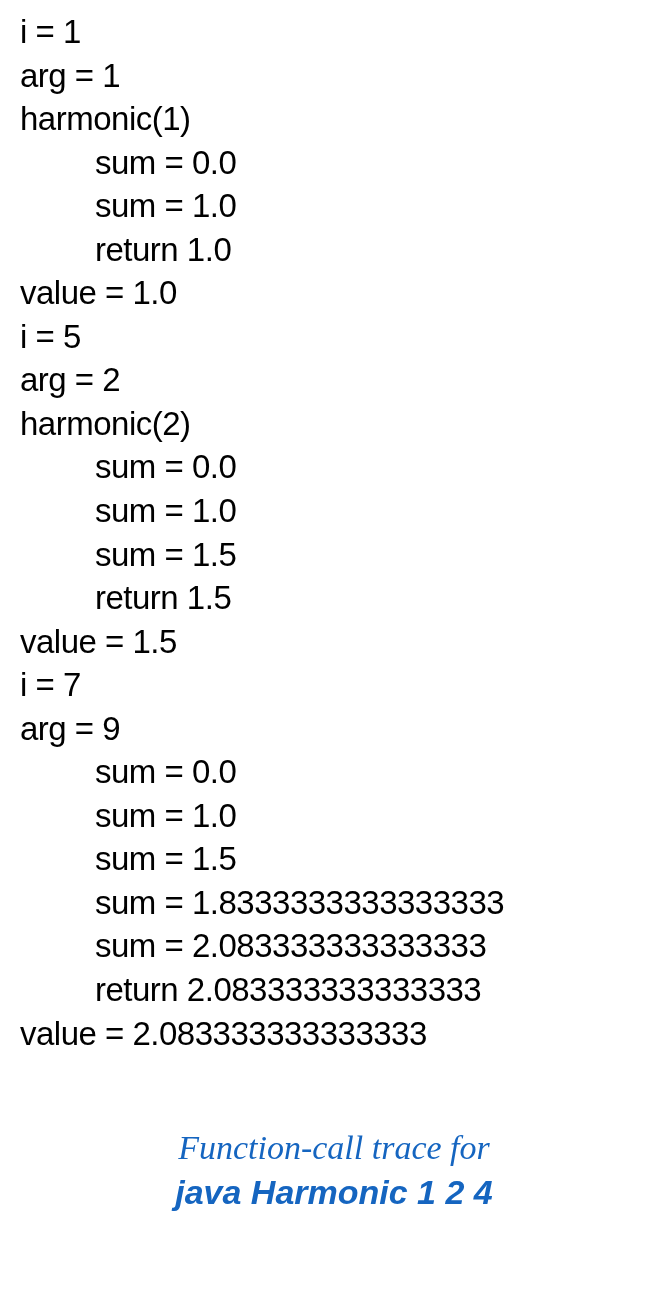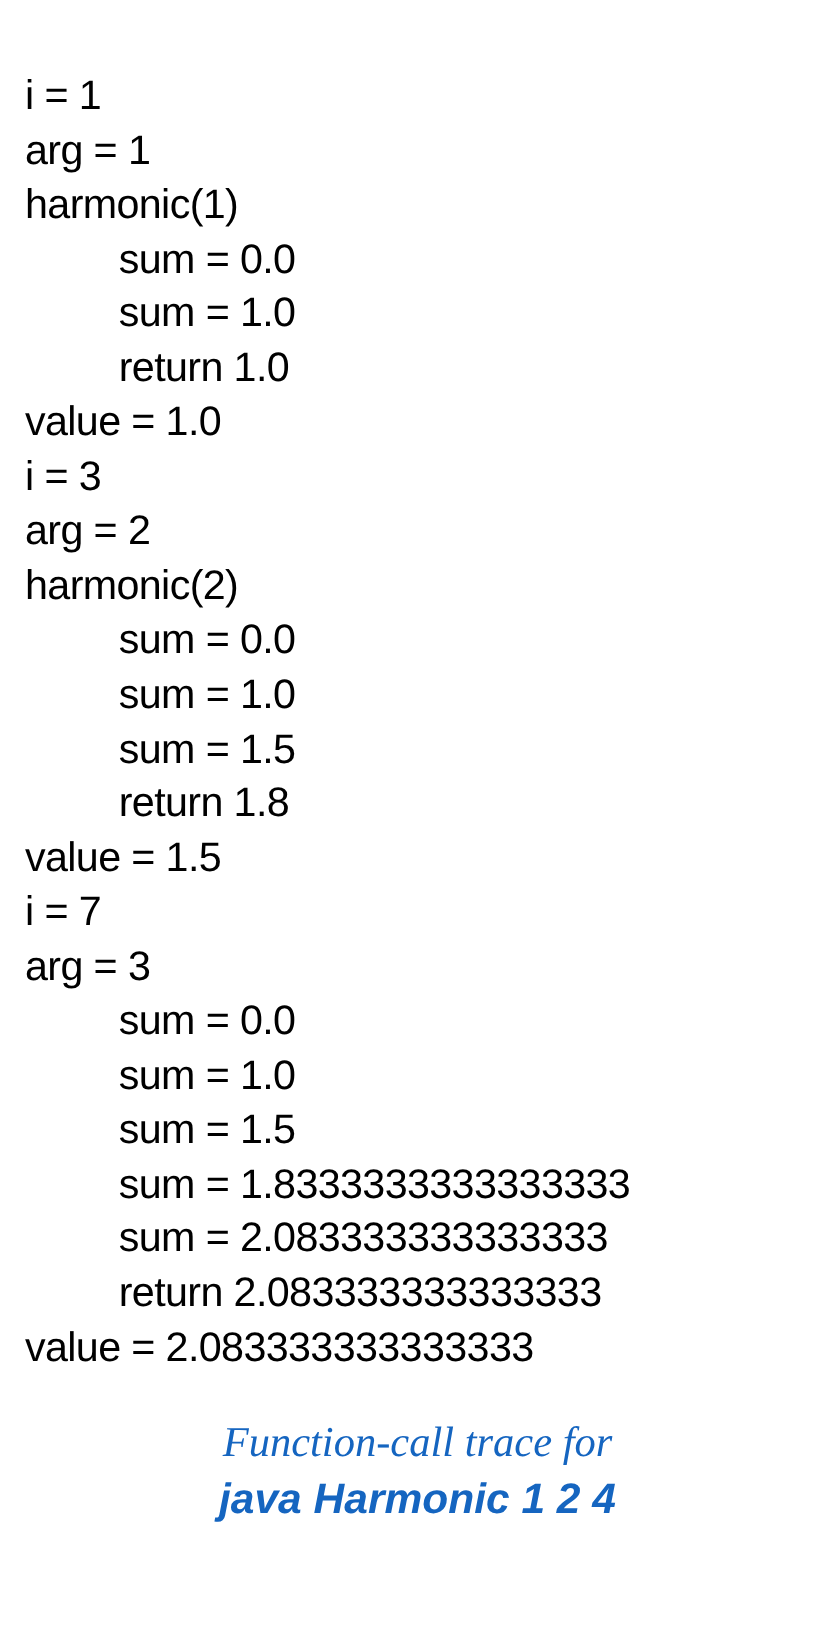--- a/index.html
+++ b/index.html
@@ -14,30 +14,29 @@
       font-family: 'Lucida Sans', 'Lucida Sans Unicode', 'Lucida Grande', sans-serif;
       padding: 10px 20px;
     }
     .trace {
       font-family: 'Lucida Sans', 'Lucida Sans Unicode', 'Lucida Grande', sans-serif;
       font-size: 33px;
       line-height: 1.32;
       color: #000000;
       font-weight: 400;
       letter-spacing: -0.5px;
-      margin-top: 44px;
     }
     .trace-line {
       white-space: pre;
     }
     .indented {
       padding-left: 75px;
     }
     .caption {
-      margin-top: 34px;
+      margin-top: 71px;
       text-align: center;
       color: #1565c0;
       font-size: 34px;
       line-height: 1.3;
     }
     .caption-line1 {
       font-style: italic;
       font-family: Georgia, 'Times New Roman', serif;
       font-weight: 400;
     }
@@ -52,30 +51,30 @@
 <body>
 
 <div class="trace" id="trace-container">
 <div class="trace-line">i = 1</div>
     <div class="trace-line">arg = 1</div>
     <div class="trace-line">harmonic(1)</div>
     <div class="trace-line indented">sum = 0.0</div>
     <div class="trace-line indented">sum = 1.0</div>
     <div class="trace-line indented">return 1.0</div>
     <div class="trace-line">value = 1.0</div>
-    <div class="trace-line">i = 3</div>
+    <div class="trace-line">i = 5</div>
     <div class="trace-line">arg = 2</div>
     <div class="trace-line">harmonic(2)</div>
     <div class="trace-line indented">sum = 0.0</div>
     <div class="trace-line indented">sum = 1.0</div>
     <div class="trace-line indented">sum = 1.5</div>
-    <div class="trace-line indented">return 1.8</div>
+    <div class="trace-line indented">return 1.5</div>
     <div class="trace-line">value = 1.5</div>
     <div class="trace-line">i = 7</div>
-    <div class="trace-line">arg = 3</div>
+    <div class="trace-line">arg = 9</div>
     <div class="trace-line indented">sum = 0.0</div>
     <div class="trace-line indented">sum = 1.0</div>
     <div class="trace-line indented">sum = 1.5</div>
     <div class="trace-line indented">sum = 1.8333333333333333</div>
     <div class="trace-line indented">sum = 2.083333333333333</div>
     <div class="trace-line indented">return 2.083333333333333</div>
     <div class="trace-line">value = 2.083333333333333</div>
   </div>
 
 <div class="caption">

